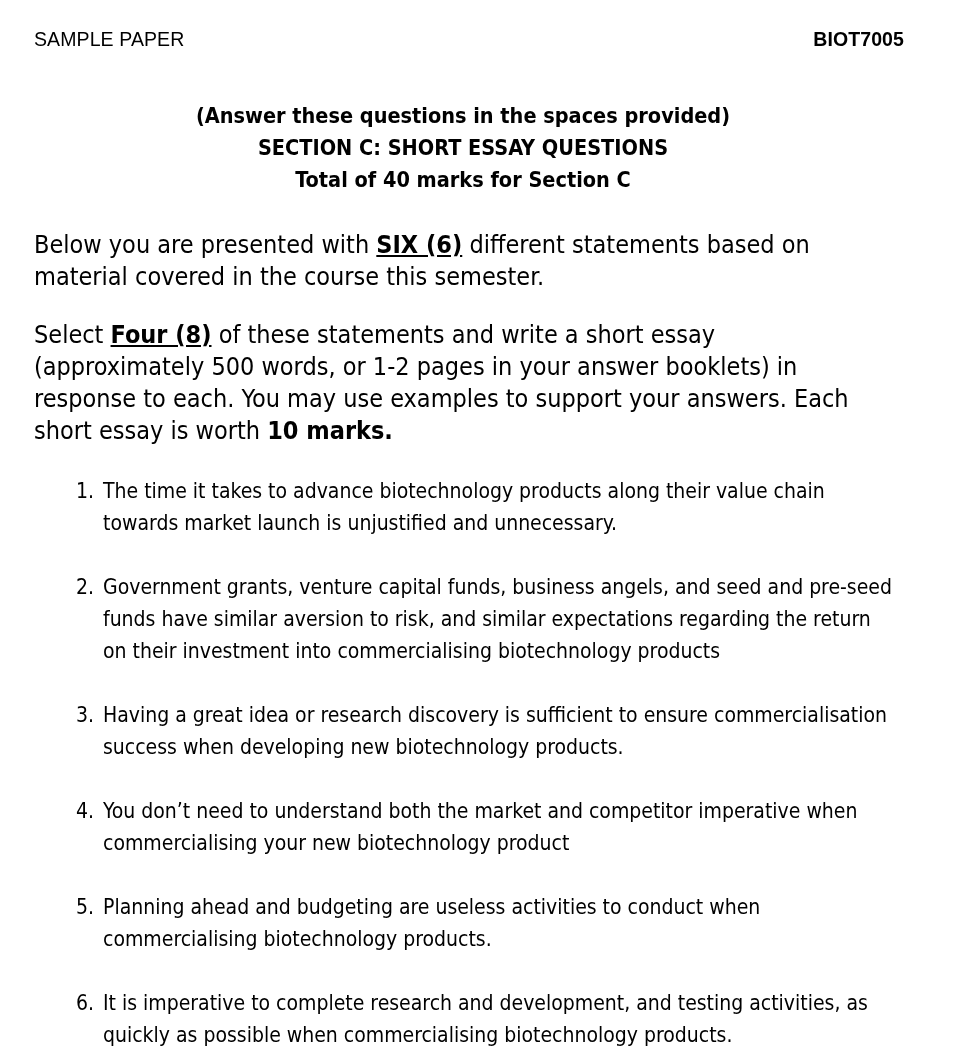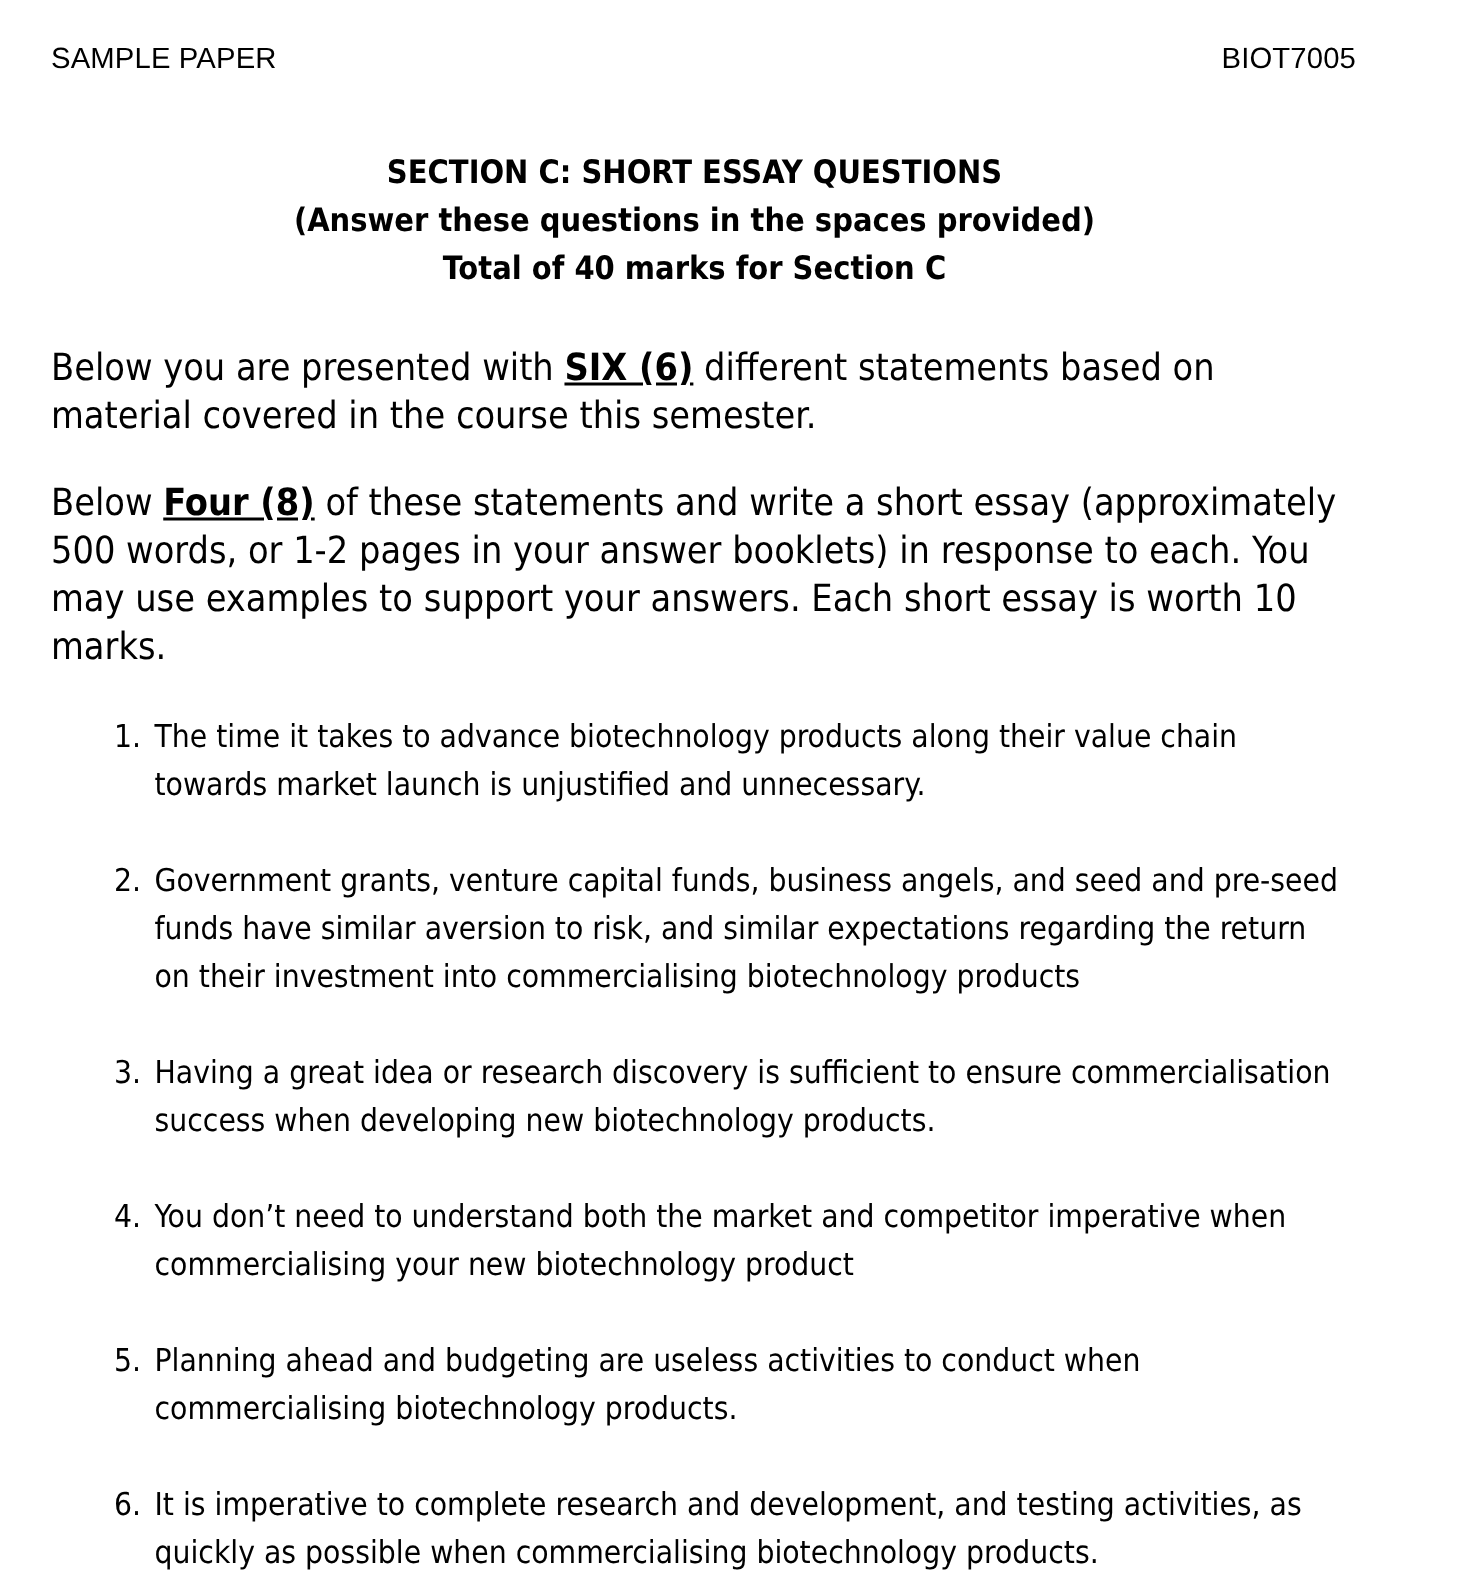--- a/index.html
+++ b/index.html
@@ -32,21 +32,21 @@
     right: 34px;
     display: flex;
     justify-content: space-between;
     align-items: baseline;
     font-family: "Liberation Sans", sans-serif;
     font-size: 19.5px;
     letter-spacing: 0.1px;
     line-height: 1;
   }
   .doc-header .hdr-left  { text-align: left; }
-  .doc-header .hdr-right { text-align: center; }
+  .doc-header .hdr-right { text-align: center; font-weight: bold; }
 
   
   .body-area {
     position: absolute;
     top: 100px;
     left: 34px;
     width: 858px;
   }
 
   
@@ -73,21 +73,21 @@
     text-align: left;
   }
   .para.p-intro  { margin-top: 33px; }
   .para.p-select { margin-top: 26px; }
 
   .em-ul {
     font-weight: bold;
     text-decoration: underline;
   }
   .em-b {
-    font-weight: normal;
+    font-weight: bold;
   }
 
   
   .statements {
     margin: 0;
     padding: 0;
     list-style: none;
     margin-top: 28px;
   }
   .statements li {
@@ -121,31 +121,31 @@
 <div class="page">
 
   <div class="doc-header">
     <span class="hdr-left">SAMPLE PAPER</span>
     <span class="hdr-right">BIOT7005</span>
   </div>
 
   <div class="body-area">
 
     <div class="title-block">
+      <div class="title-line bold">(Answer these questions in the spaces provided)</div>
       <div class="title-line bold">SECTION C: SHORT ESSAY QUESTIONS</div>
-      <div class="title-line bold">(Answer these questions in the spaces provided)</div>
       <div class="title-line reg">Total of 40 marks for Section C</div>
     </div>
 
     <p class="para p-intro">
       <span>Below you are presented with </span><span class="em-ul">SIX (6)</span><span> different statements based on material covered in the course this semester.</span>
     </p>
 
     <p class="para p-select">
-      <span>Below </span><span class="em-ul">Four (8)</span><span> of these statements and write a short essay (approximately 500 words, or 1-2 pages in your answer booklets) in response to each. You may use examples to support your answers. Each short essay is worth </span><span class="em-b">10 marks.</span>
+      <span>Select </span><span class="em-ul">Four (8)</span><span> of these statements and write a short essay (approximately 500 words, or 1-2 pages in your answer booklets) in response to each. You may use examples to support your answers. Each short essay is worth </span><span class="em-b">10 marks.</span>
     </p>
 
     <ol class="statements">
       <li>
         <span class="num">1.</span>
         <span class="stmt-text">The time it takes to advance biotechnology products along their value chain towards market launch is unjustified and unnecessary.</span>
       </li>
       <li>
         <span class="num">2.</span>
         <span class="stmt-text">Government grants, venture capital funds, business angels, and seed and pre-seed funds have similar aversion to risk, and similar expectations regarding the return on their investment into commercialising biotechnology products</span>

